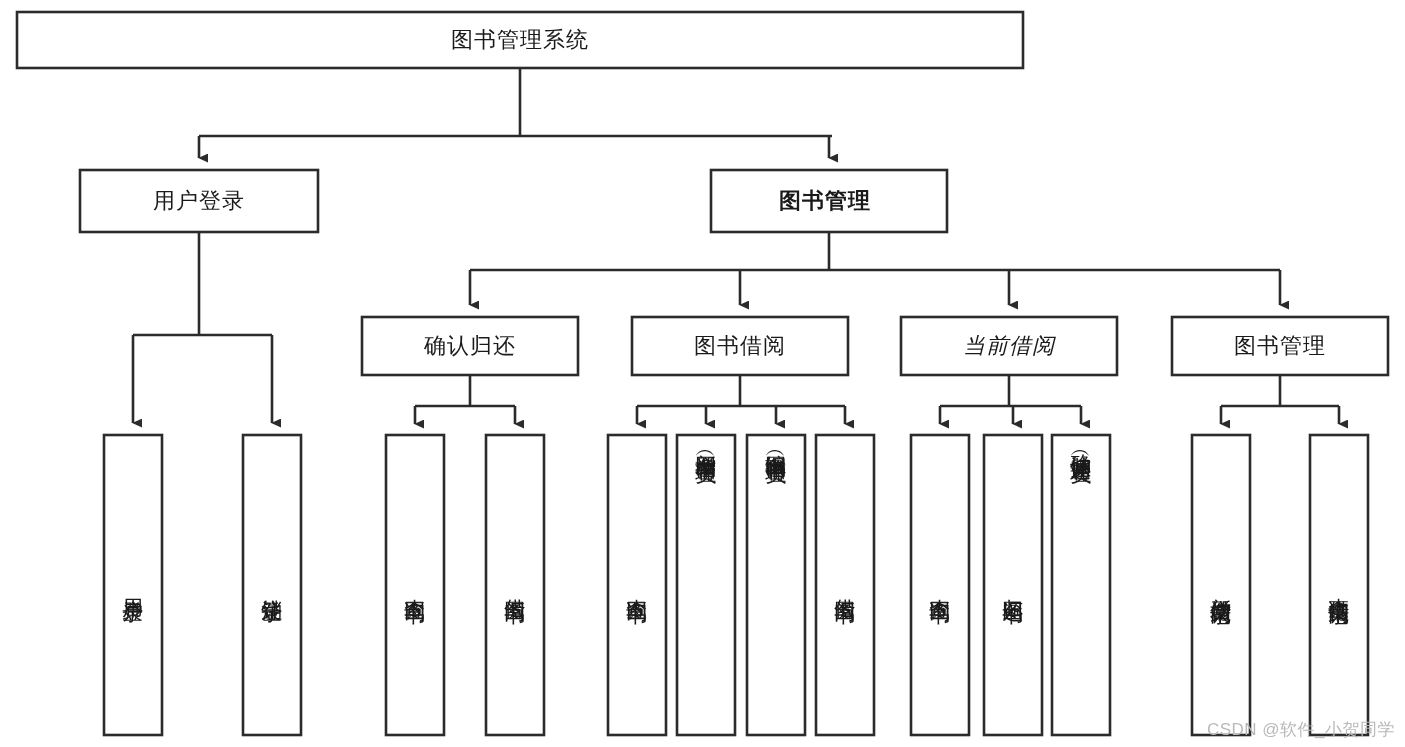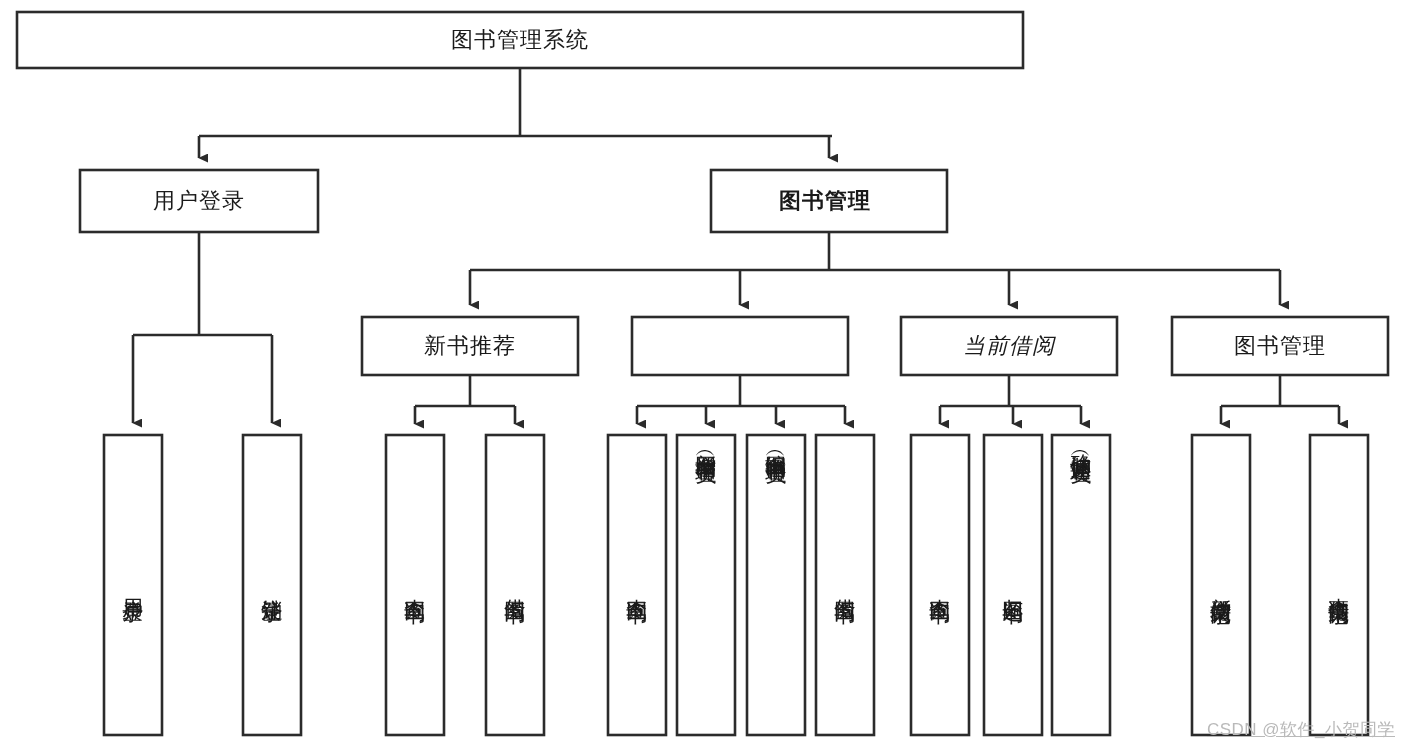--- a/index.html
+++ b/index.html
@@ -71,21 +71,20 @@
   }
   .watermark {
     position: absolute;
     right: 10px;
     bottom: 6px;
     font-family: "Liberation Sans", "DejaVu Sans", sans-serif;
     font-size: 17px;
     color: #b9b9b9;
     letter-spacing: 0.5px;
     white-space: nowrap;
-    text-decoration: underline;
   }
 </style>
 </head>
 <body>
 
 <div id="diagram-root">
 
   <svg class="diagram-svg" viewBox="0 0 1405 747">
     <defs>
       <marker id="arrowhead" markerWidth="9" markerHeight="10" refX="4.5" refY="9.2" orient="auto" markerUnits="userSpaceOnUse">
@@ -182,23 +181,26 @@
 
   <div class="hlabel-wrap" style="left:80px; top:170px; width:238px; height:62px;">
     <span class="hlabel-text">用户登录</span>
   </div>
 
   <div class="hlabel-wrap" style="left:711px; top:170px; width:228px; height:62px;font-weight:bold;">
     <span class="hlabel-text">图书管理</span>
   </div>
 
   <div class="hlabel-wrap" style="left:362px; top:317px; width:216px; height:58px;">
-    <span class="hlabel-text">新书推荐</span>
-  </div>
-
+    <span class="hlabel-text">确认归还</span>
+  </div>
+
+  <div class="hlabel-wrap" style="left:632px; top:317px; width:216px; height:58px;">
+    <span class="hlabel-text">图书借阅</span>
+  </div>
 
   <div class="hlabel-wrap" style="left:901px; top:317px; width:216px; height:58px;font-style:italic;">
     <span class="hlabel-text">当前借阅</span>
   </div>
 
   <div class="hlabel-wrap" style="left:1172px; top:317px; width:216px; height:58px;">
     <span class="hlabel-text">图书管理</span>
   </div>
 
   <div class="vlabel-wrap" style="left:104px; top:435px; width:58px; height:300px;">

